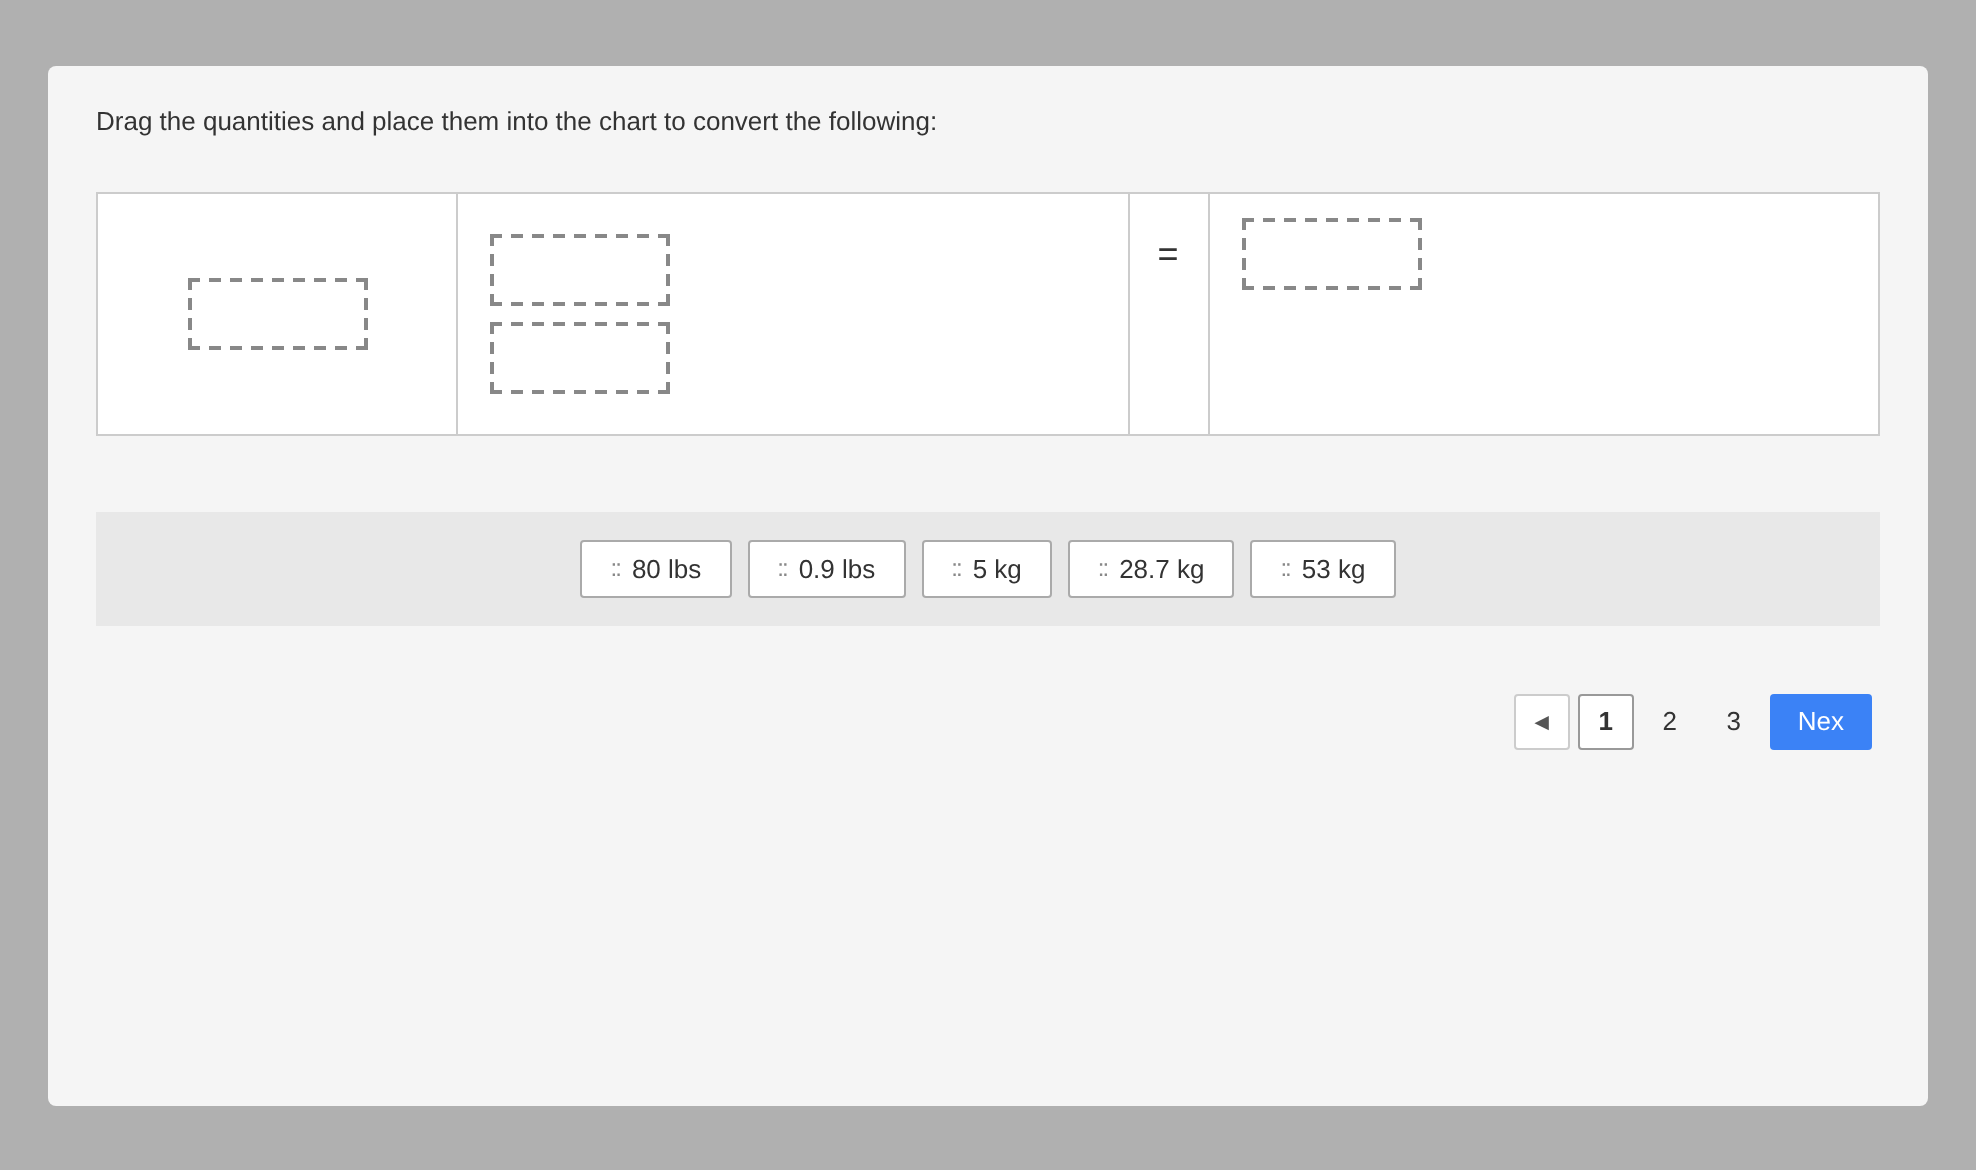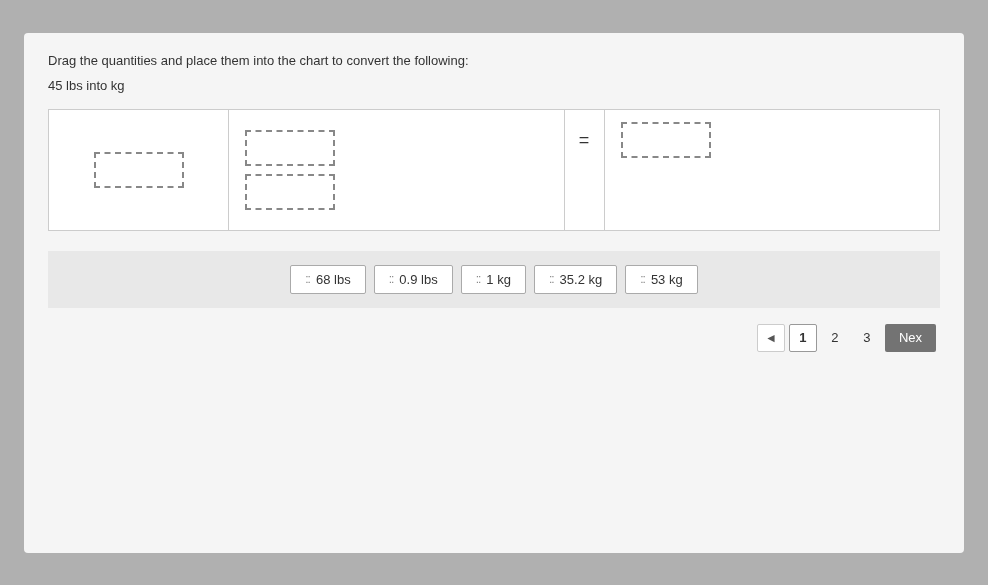--- a/index.html
+++ b/index.html
@@ -17,20 +17,21 @@
 
     .main-container {
       background: #f5f5f5;
       width: 940px;
       min-height: 520px;
       border-radius: 4px;
       padding: 20px 24px 16px 24px;
       position: relative;
       display: flex;
       flex-direction: column;
+      gap: 18px;
     }
 
     .instruction-text {
       font-size: 13px;
       color: #333;
       margin-bottom: 10px;
     }
 
     .subtitle-text {
       font-size: 13px;
@@ -132,21 +133,21 @@
       height: 28px;
       display: flex;
       align-items: center;
       justify-content: center;
       font-size: 13px;
       color: #333;
       cursor: pointer;
     }
 
     .next-btn {
-      background: #737373;
+      background: #3b82f6;
       color: #fff;
       border: none;
       padding: 6px 14px;
       font-size: 13px;
       cursor: pointer;
       border-radius: 2px;
       height: 28px;
       display: flex;
       align-items: center;
     }
@@ -199,21 +200,20 @@
       min-height: 120px;
     }
   </style>
 </head>
 <body>
 
 <div class="main-container">
 
   <div class="instruction-text">Drag the quantities and place them into the chart to convert the following:</div>
 
-  <div class="subtitle-text">45 lbs into kg</div>
 
   <div class="chart-area">
 
     <div class="row-top">
 
       <div class="left-cell">
         <div class="drop-zone"></div>
       </div>
 
       <div class="middle-cell">
@@ -227,33 +227,33 @@
 
       <div class="right-cell">
         <div class="drop-zone"></div>
       </div>
     </div>
   </div>
 
   <div class="drag-area">
     <div class="drag-item" draggable="true">
       <span class="drag-handle">::</span>
-      <span>68 lbs</span>
+      <span>80 lbs</span>
     </div>
     <div class="drag-item" draggable="true">
       <span class="drag-handle">::</span>
       <span>0.9 lbs</span>
     </div>
     <div class="drag-item" draggable="true">
       <span class="drag-handle">::</span>
-      <span>1 kg</span>
-    </div>
-    <div class="drag-item" draggable="true">
-      <span class="drag-handle">::</span>
-      <span>35.2 kg</span>
+      <span>5 kg</span>
+    </div>
+    <div class="drag-item" draggable="true">
+      <span class="drag-handle">::</span>
+      <span>28.7 kg</span>
     </div>
     <div class="drag-item" draggable="true">
       <span class="drag-handle">::</span>
       <span>53 kg</span>
     </div>
   </div>
 
   <div class="pagination-area">
     <div class="page-arrow">◄</div>
     <div class="page-btn active">1</div>

